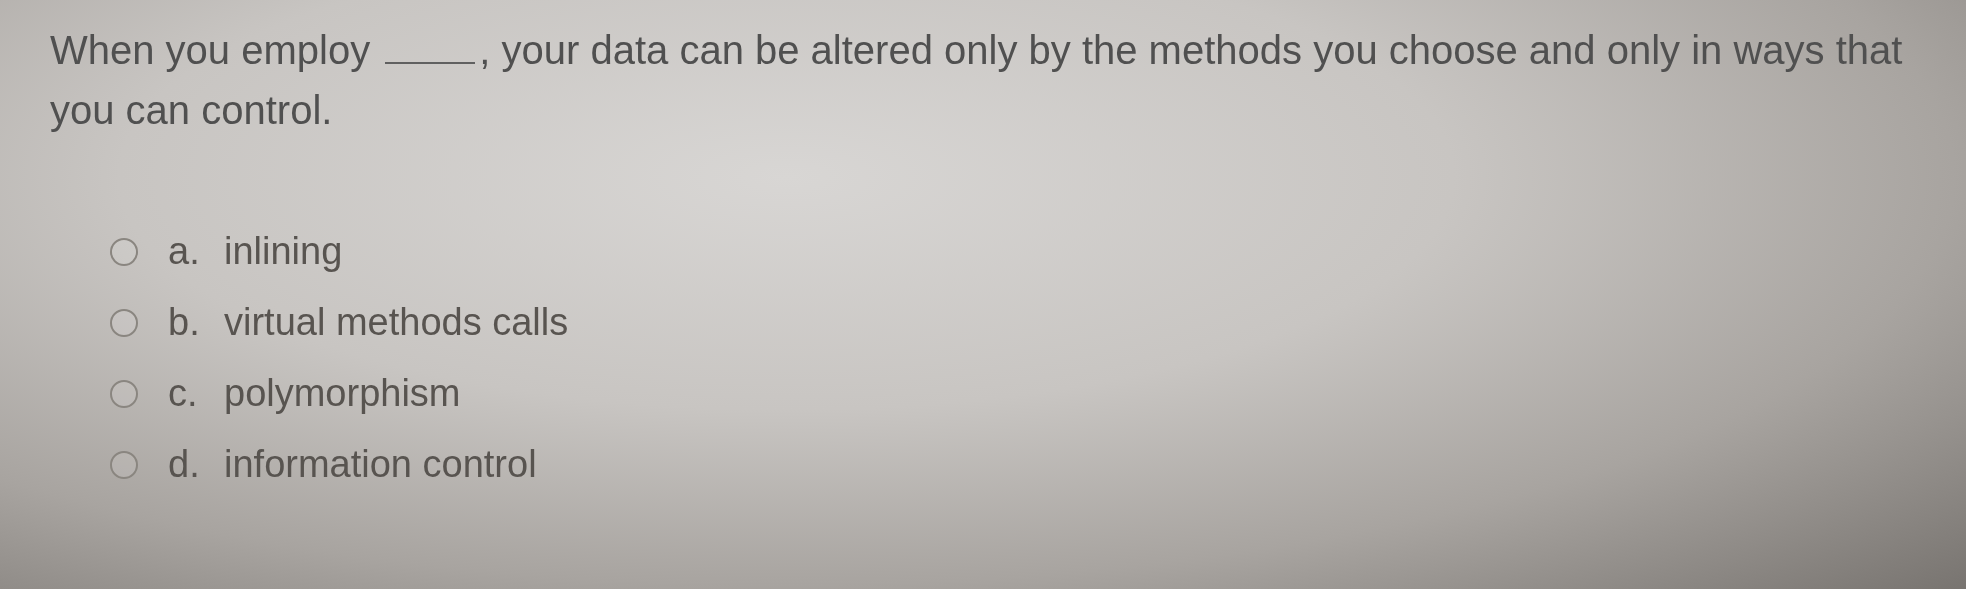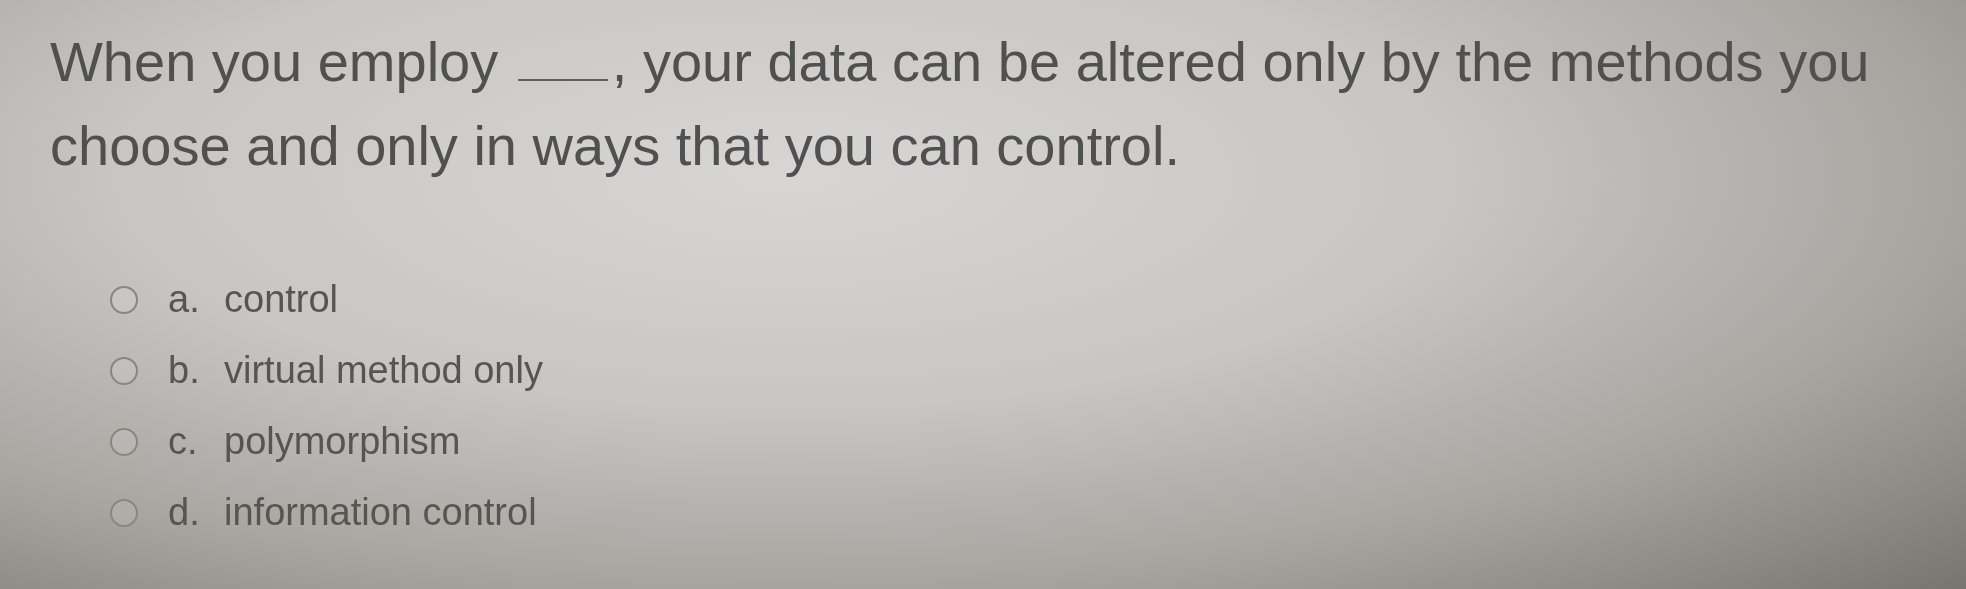--- a/index.html
+++ b/index.html
@@ -11,21 +11,21 @@
       width: 1966px;
       height: 589px;
       background: radial-gradient(ellipse at 40% 30%, #d8d6d4 0%, #c8c5c2 40%, #a8a4a0 70%, #787470 100%);
       font-family: 'Segoe UI', Arial, sans-serif;
       color: #484440;
       padding: 20px 50px;
       position: relative;
       overflow: hidden;
     }
     .question-stem {
-      font-size: 56px;
+      font-size: 40px;
       line-height: 1.5;
       color: #505050;
       margin-bottom: 90px;
       font-weight: 400;
     }
     .blank {
       display: inline-block;
       border-bottom: 2px solid #606060;
       width: 90px;
       height: 0.7em;
@@ -63,26 +63,26 @@
 <body>
 
 <div class="question-stem">
   <span>When you employ </span><span class="blank"></span><span>, your data can be altered only by the methods you choose and only in ways that you can control.</span>
 </div>
 
 <div class="options">
   <div class="option-row">
     <span class="radio"></span>
     <span class="letter">a.</span>
-    <span class="option-text">control</span>
+    <span class="option-text">inlining</span>
   </div>
   <div class="option-row">
     <span class="radio"></span>
     <span class="letter">b.</span>
-    <span class="option-text">virtual method only</span>
+    <span class="option-text">virtual methods calls</span>
   </div>
   <div class="option-row">
     <span class="radio"></span>
     <span class="letter">c.</span>
     <span class="option-text">polymorphism</span>
   </div>
   <div class="option-row">
     <span class="radio"></span>
     <span class="letter">d.</span>
     <span class="option-text">information control</span>

